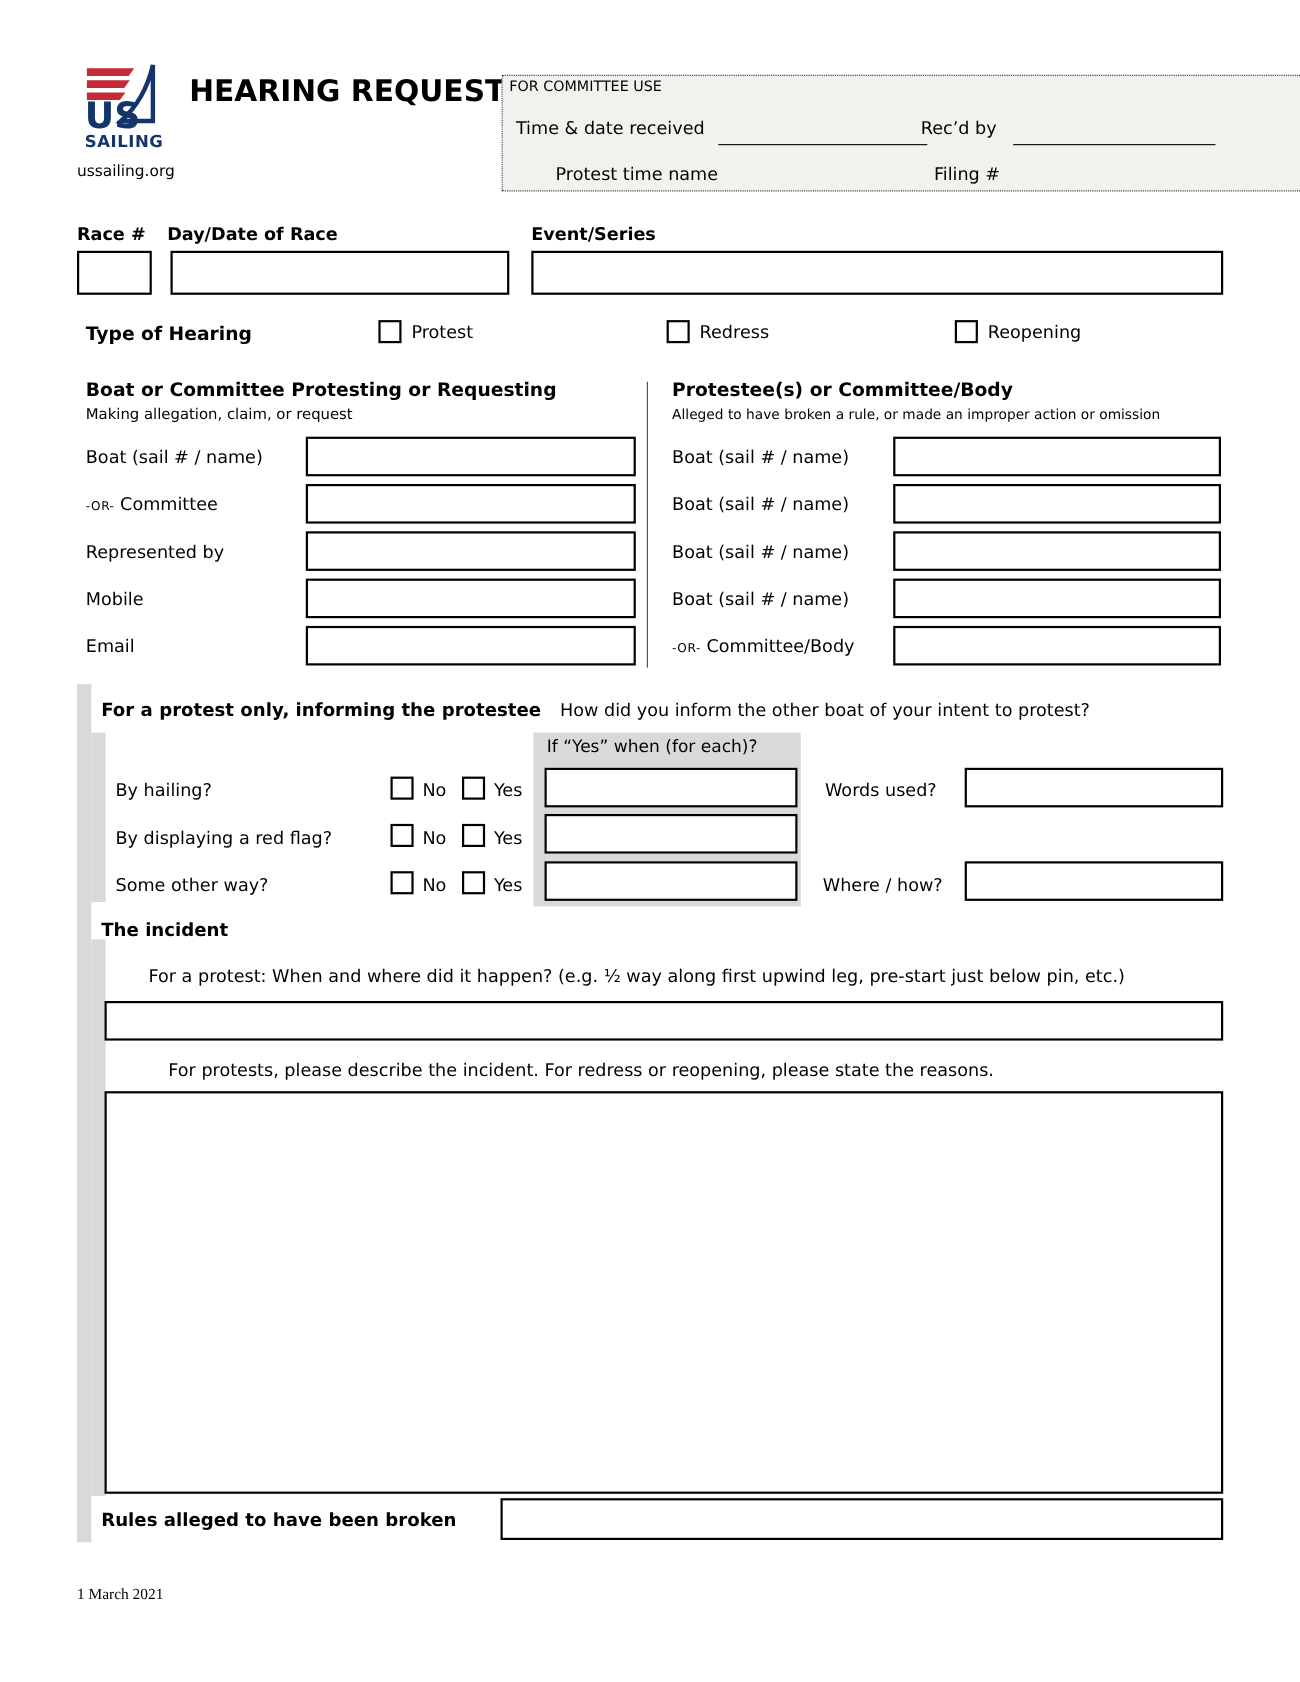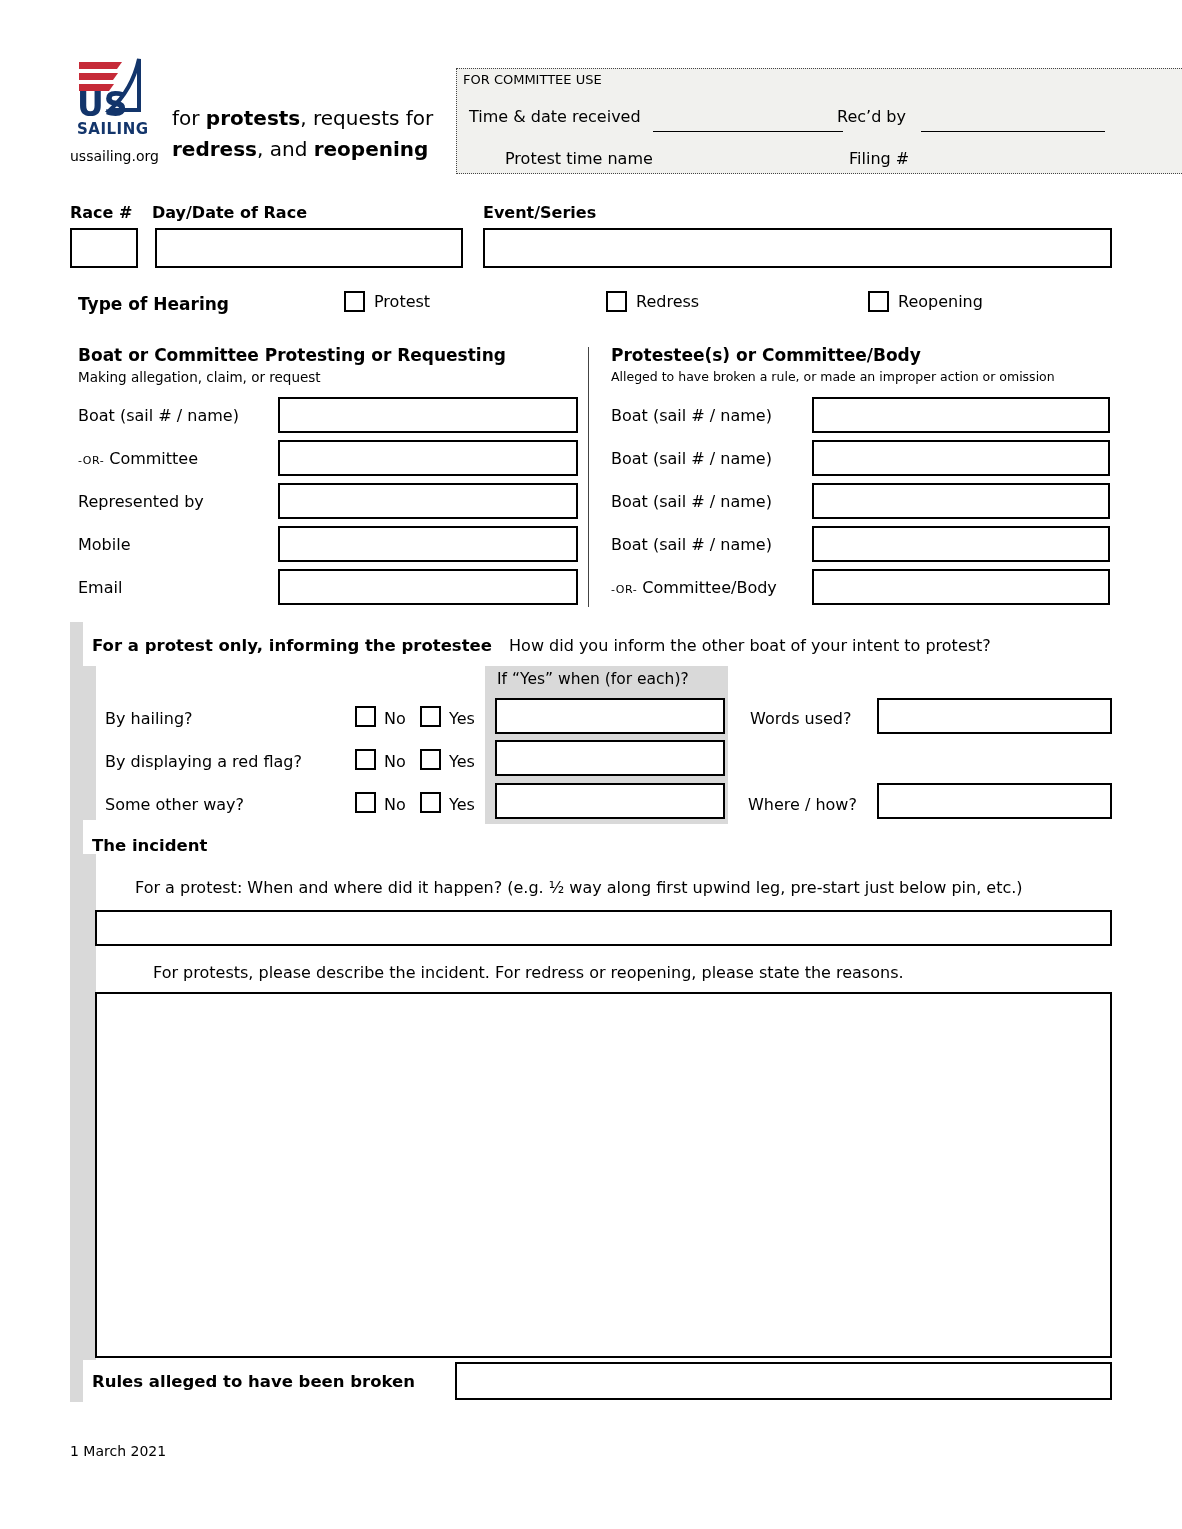--- a/index.html
+++ b/index.html
@@ -33,21 +33,21 @@
       <polygon points="3,4 46,4 41,11 3,11" fill="#c62a38"></polygon>
       <polygon points="3,15 42,15 37,22 3,22" fill="#c62a38"></polygon>
       <polygon points="3,26 38,26 33,33 3,33" fill="#c62a38"></polygon>
       <path d="M63,1 L63,52 L34,52 Q56,32 63,1 Z" fill="#ffffff" stroke="#13356b" stroke-width="4"></path>
       <text x="1" y="58" font-size="33" font-weight="bold" fill="#13356b" font-family="'DejaVu Sans',sans-serif">US</text>
       <text x="1" y="76" font-size="15" font-weight="bold" letter-spacing="0.5" fill="#13356b" font-family="'DejaVu Sans',sans-serif">SAILING</text>
     </svg>
   </div>
   <div class="abs" style="left:70px;top:148px;font-size:14px;">ussailing.org</div>
 
-  <div class="abs subtitle" style="left:172px;top:103px;"><span>for </span><span class="b">protests</span><span>, requests for</span><br><span class="b">redress</span><span>, and </span><span class="b">reopening</span></div>
+  <div class="abs title" style="left:172px;top:68px;">HEARING REQUEST</div>
 
   <div class="abs committee" style="left:456px;top:68px;width:764px;height:106px;">
     <div class="abs" style="left:6px;top:3px;font-size:13px;">FOR COMMITTEE USE</div>
     <div class="abs lbl" style="left:12px;top:38px;">Time &amp; date received</div>
     <div class="abs wline" style="left:196px;top:40px;width:190px;"></div>
     <div class="abs lbl" style="left:380px;top:38px;">Rec’d by</div>
     <div class="abs wline" style="left:464px;top:40px;width:184px;"></div>
     <div class="abs lbl" style="left:48px;top:80px;">Protest time name</div>
     <div class="abs lbl" style="left:392px;top:80px;">Filing #</div>
   </div>
@@ -138,15 +138,15 @@
 
   <div class="abs sechead" style="left:92px;top:836px;font-size:16.5px;">The incident</div>
   <div class="abs lbl" style="left:100px;top:878px;margin-left:35px;">For a protest: When and where did it happen?  (e.g. ½ way along first upwind leg, pre-start just below pin, etc.)</div>
   <input class="abs box" style="left: 95px; top: 910px; width: 1017px; height: 36px;">
   <div class="abs lbl" style="left:105px;top:963px;margin-left:48px;">For protests, please describe the incident.  For redress or reopening, please state the reasons.</div>
   <textarea class="abs box" style="left: 95px; top: 992px; width: 1017px; height: 366px;"></textarea>
 
   <div class="abs sechead" style="left:92px;top:1372px;font-size:16.5px;">Rules alleged to have been broken</div>
   <input class="abs box" style="left: 455px; top: 1362px; width: 657px; height: 38px;">
 
-  <div class="abs" style="left:70px;top:1443px;font-size:14px;">1 March 2021</div>
+  <div class="abs" style="left:70px;top:1443px;font-size:14px;font-family:Liberation Serif, serif;">1 March 2021</div>
 
 </div>
 
 </body></html>

